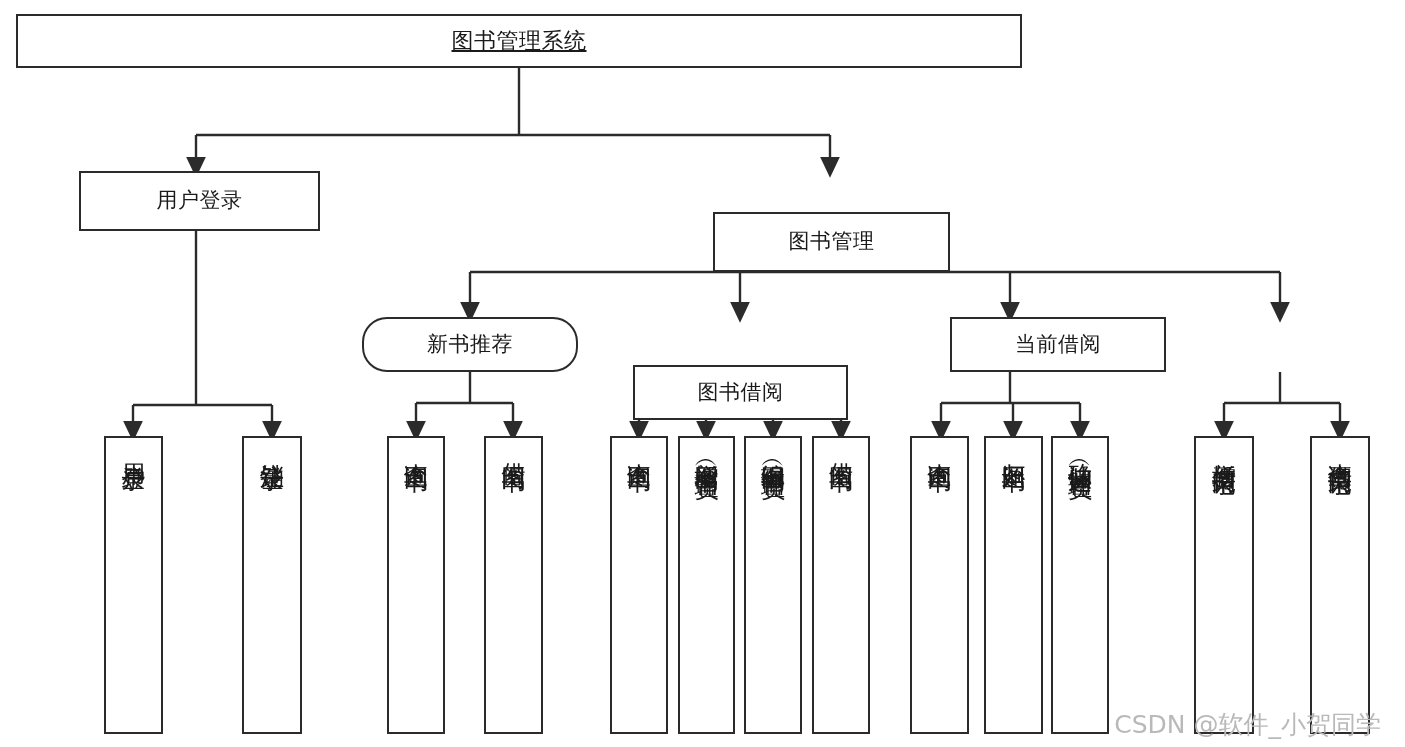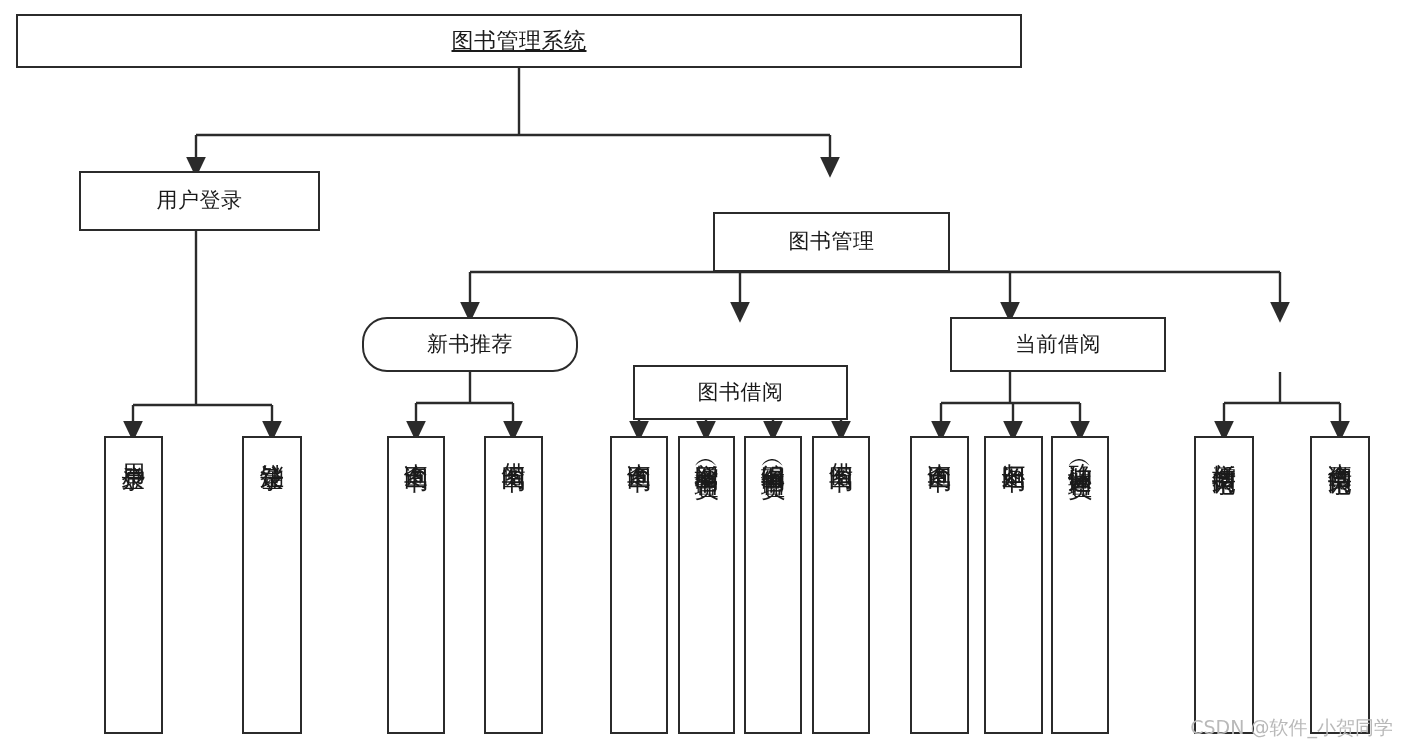--- a/index.html
+++ b/index.html
@@ -29,23 +29,23 @@
     writing-mode:vertical-rl;
     text-orientation:upright;
     font-size:24px;
     letter-spacing:2px;
     line-height:1.0;
   }
   .v-node.tall .lbl{font-size:24px;}
   svg#wires{position:absolute;left:0;top:0;width:1405px;height:747px;z-index:1;}
   #watermark{
     position:absolute;
-    right:12px;
+    right:24px;
     bottom:6px;
-    font-size:19px;
+    font-size:25px;
     color:#b9b9b9;
     z-index:5;
     white-space:nowrap;
     font-family:"DejaVu Sans","Liberation Sans",sans-serif;
   }
 </style>
 </head>
 <body>
 
 <div id="canvas">

